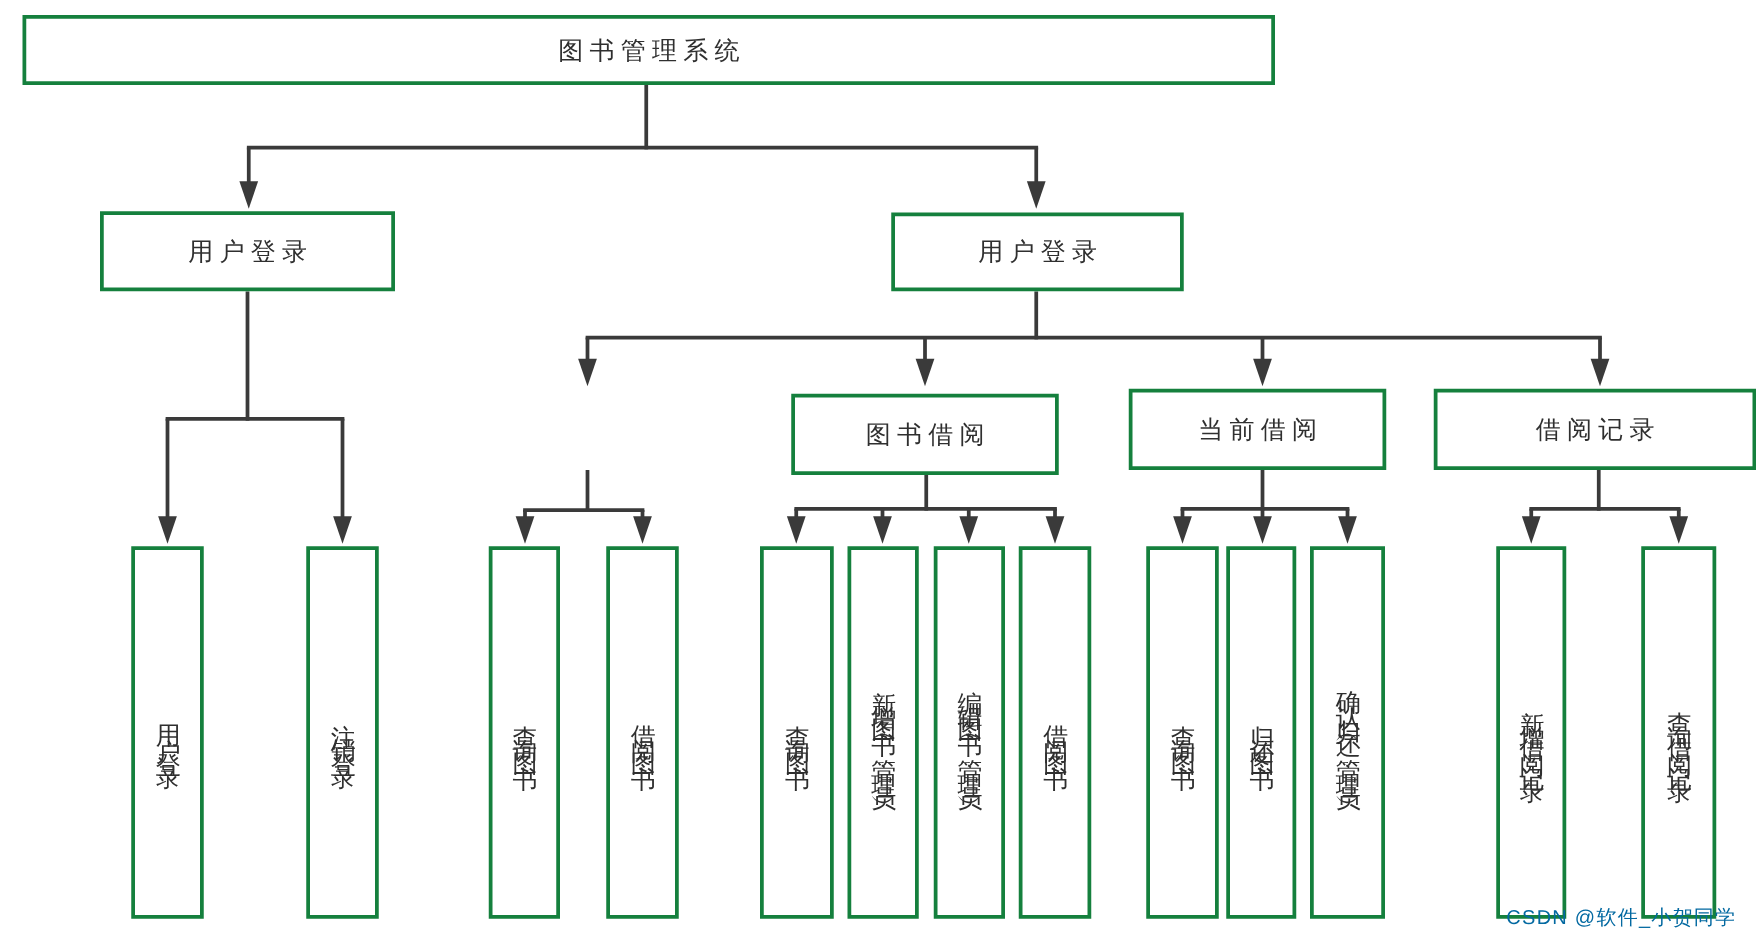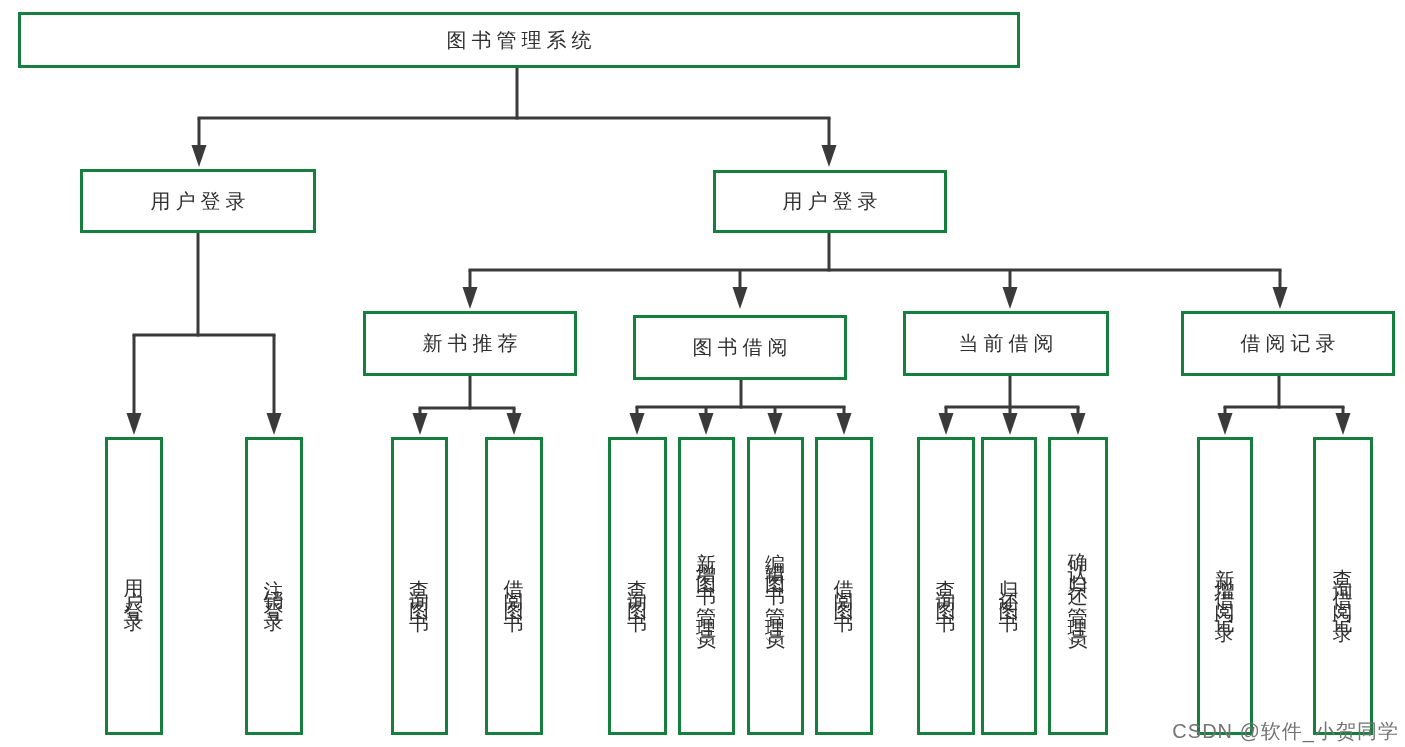--- a/index.html
+++ b/index.html
@@ -31,25 +31,25 @@
   .v .label{
     writing-mode:vertical-rl;
     text-orientation:mixed;
     font-size:20px;
     letter-spacing:11px;
     line-height:1.1;
     white-space:nowrap;
   }
   #watermark{
     position:absolute;
-    right:6px;
+    right:16px;
     bottom:2px;
     z-index:3;
-    font-size:20px;
-    color:#737373;
+    font-size:16px;
+    color:#0369a1;
     letter-spacing:1px;
     white-space:nowrap;
   }
 </style>
 </head>
 <body>
 
 <div id="canvas">
 
   <svg id="connectors" width="1405" height="747" viewBox="0 0 1405 747">
@@ -122,30 +122,27 @@
     <span class="label">图书管理系统</span>
   </div>
 
   <div class="box h" style="left:80px;top:169px;width:236px;height:64px">
     <span class="label">用户登录</span>
   </div>
   <div class="box h" style="left:713px;top:170px;width:234px;height:63px">
     <span class="label">用户登录</span>
   </div>
 
-  <div class="box h" style="left:363px;top:311px;width:214px;height:65px">
-    <span class="label">新书推荐</span>
-  </div>
   <div class="box h" style="left:633px;top:315px;width:214px;height:65px">
     <span class="label">图书借阅</span>
   </div>
   <div class="box h" style="left:903px;top:311px;width:206px;height:65px">
     <span class="label">当前借阅</span>
   </div>
-  <div class="box h" style="left:1181px;top:311px;width:214px;height:65px">
+  <div class="box h" style="left:1147px;top:311px;width:258px;height:65px">
     <span class="label">借阅记录</span>
   </div>
 
   <div class="box v" style="left:105px;top:437px;width:58px;height:298px">
     <span class="label">用户登录</span>
   </div>
   <div class="box v" style="left:245px;top:437px;width:58px;height:298px">
     <span class="label">注销登录</span>
   </div>
 

